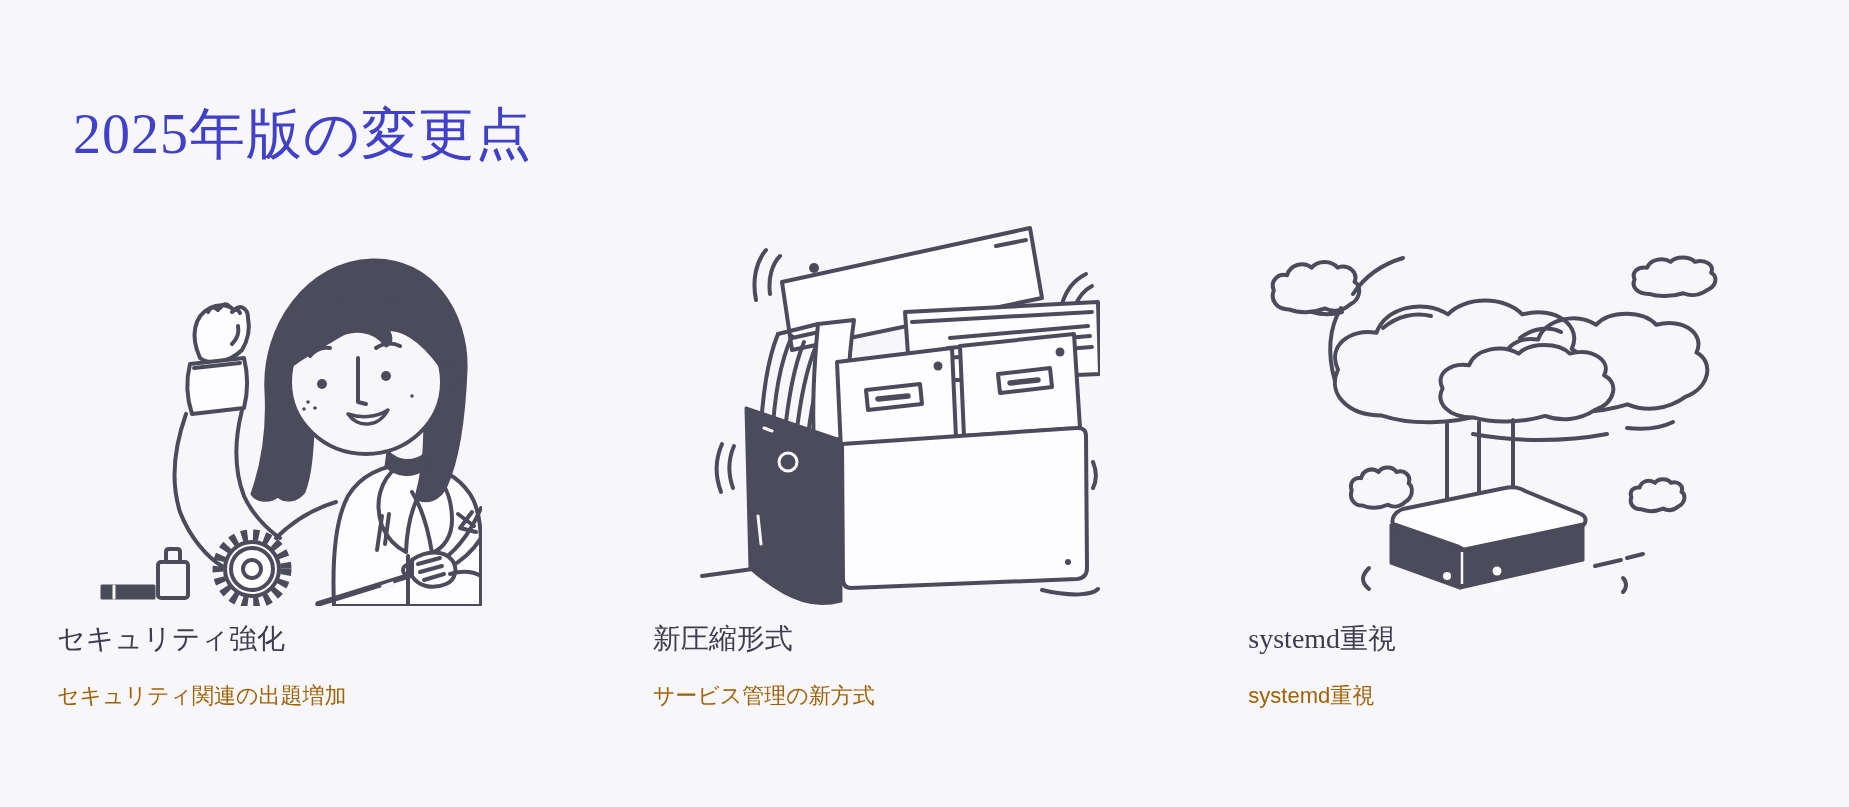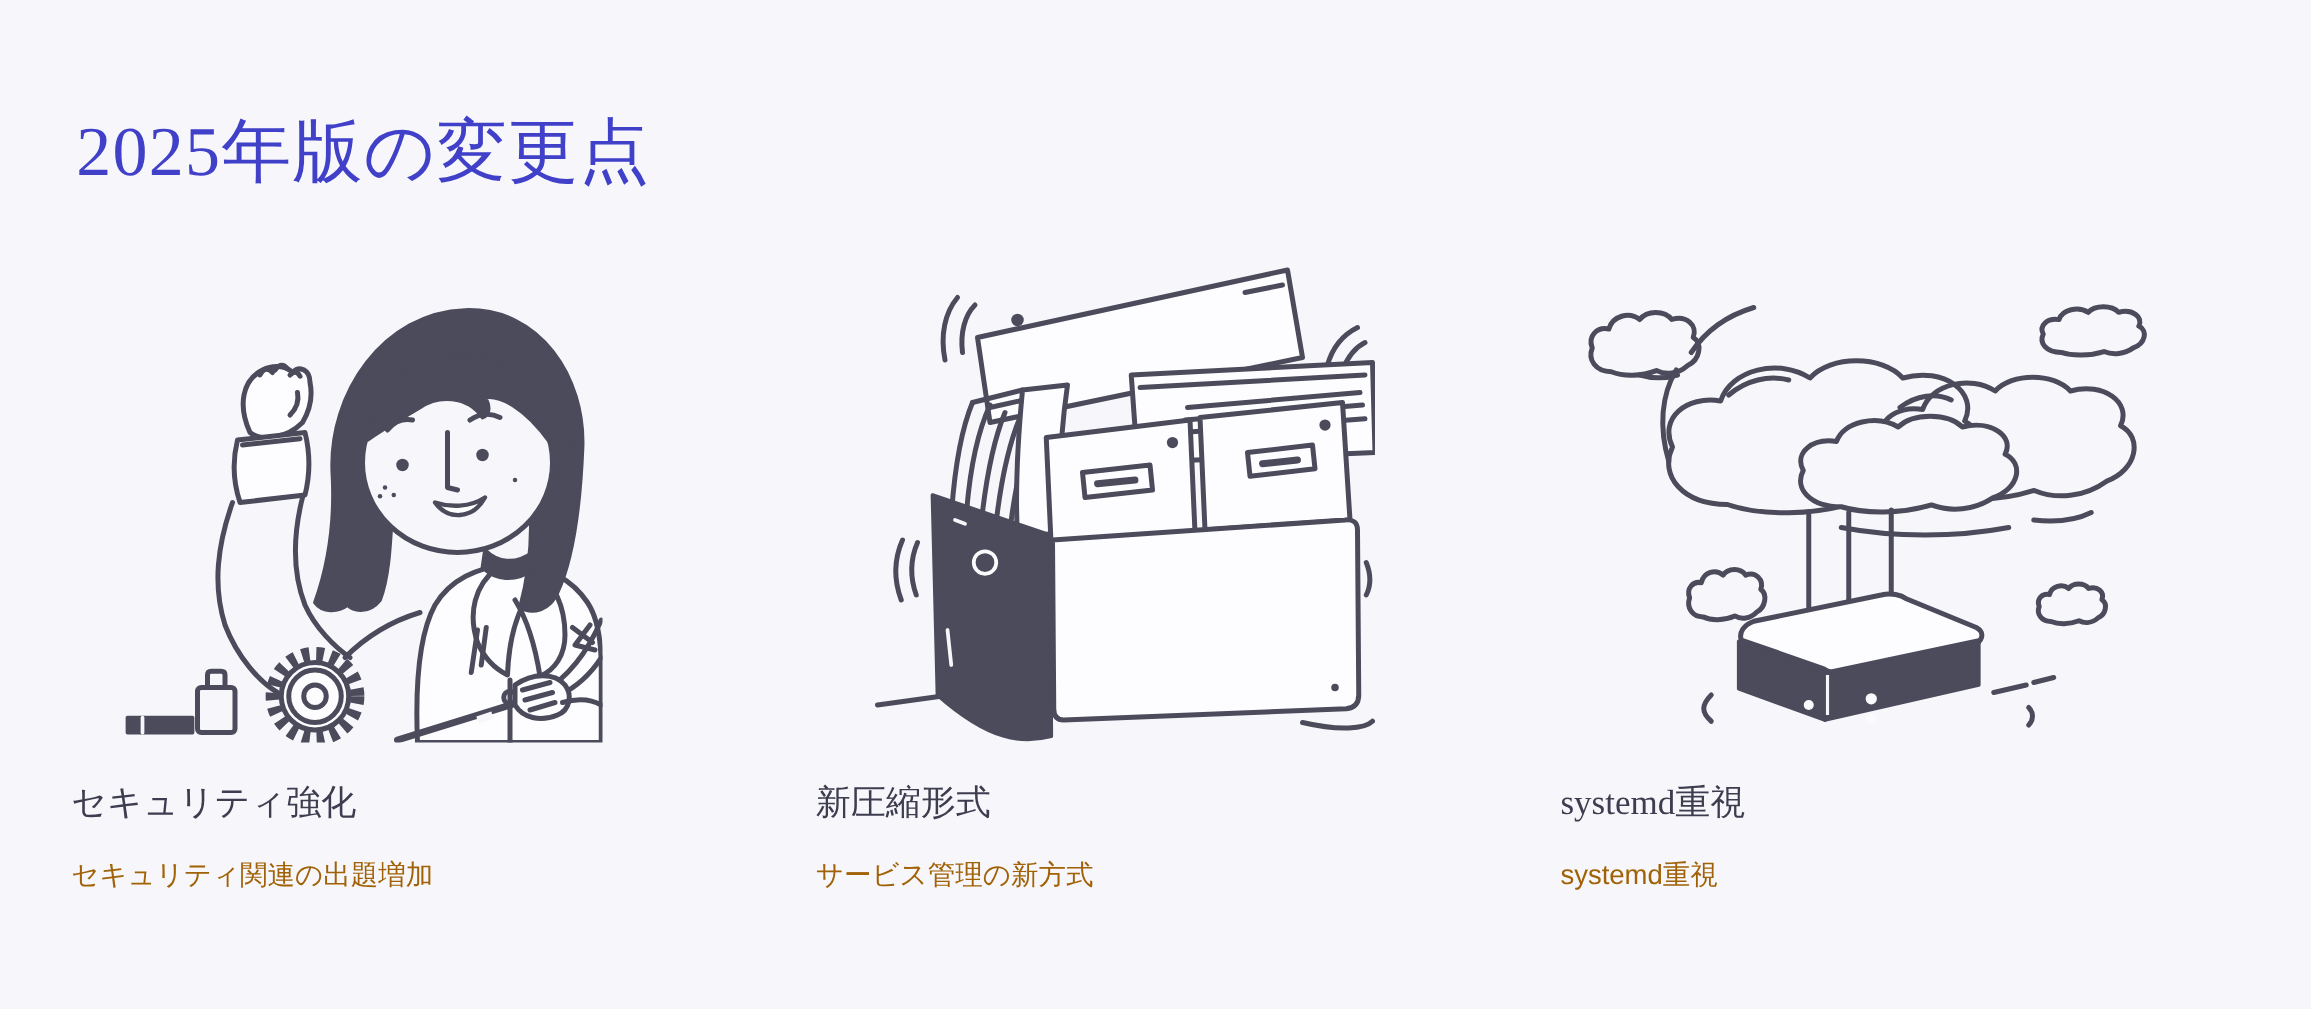--- a/index.html
+++ b/index.html
@@ -4,35 +4,35 @@
 <style>
   html,body{margin:0;padding:0;}
   body{
     width:1849px;height:807px;overflow:hidden;
     background:#f7f7fb;
     font-family:"Liberation Sans","DejaVu Sans",sans-serif;
     color:#3f3f55;
   }
   .wrap{padding:86px 57px 0 57px;}
   .page-title{
-    margin:4px;
+    margin:16px;
     font-family:"Liberation Serif","DejaVu Serif",serif;
     font-weight:400;
     font-size:56px;line-height:1.15;
     color:#4040c8;
     letter-spacing:1px;
   }
   .illos{position:relative;height:390px;margin-top:50px;}
   .illos svg{position:absolute;top:0;height:390px;}
   #illo-security{left:25px;width:400px;}
   #illo-compress{left:643px;width:400px;}
   #illo-systemd{left:1208px;width:460px;}
   .features{
     display:grid;grid-template-columns:repeat(3,1fr);gap:52px;
-    margin-top:32px;
+    margin-top:16px;
   }
   .feature h3{
     margin:0 0 26px 0;
     font-family:"Liberation Serif","DejaVu Serif",serif;
     font-weight:400;
     font-size:28px;line-height:1.2;
     color:#3d3d4f;
   }
   .feature p{margin:0;font-size:22px;line-height:1.3;color:#a16207;}
 

